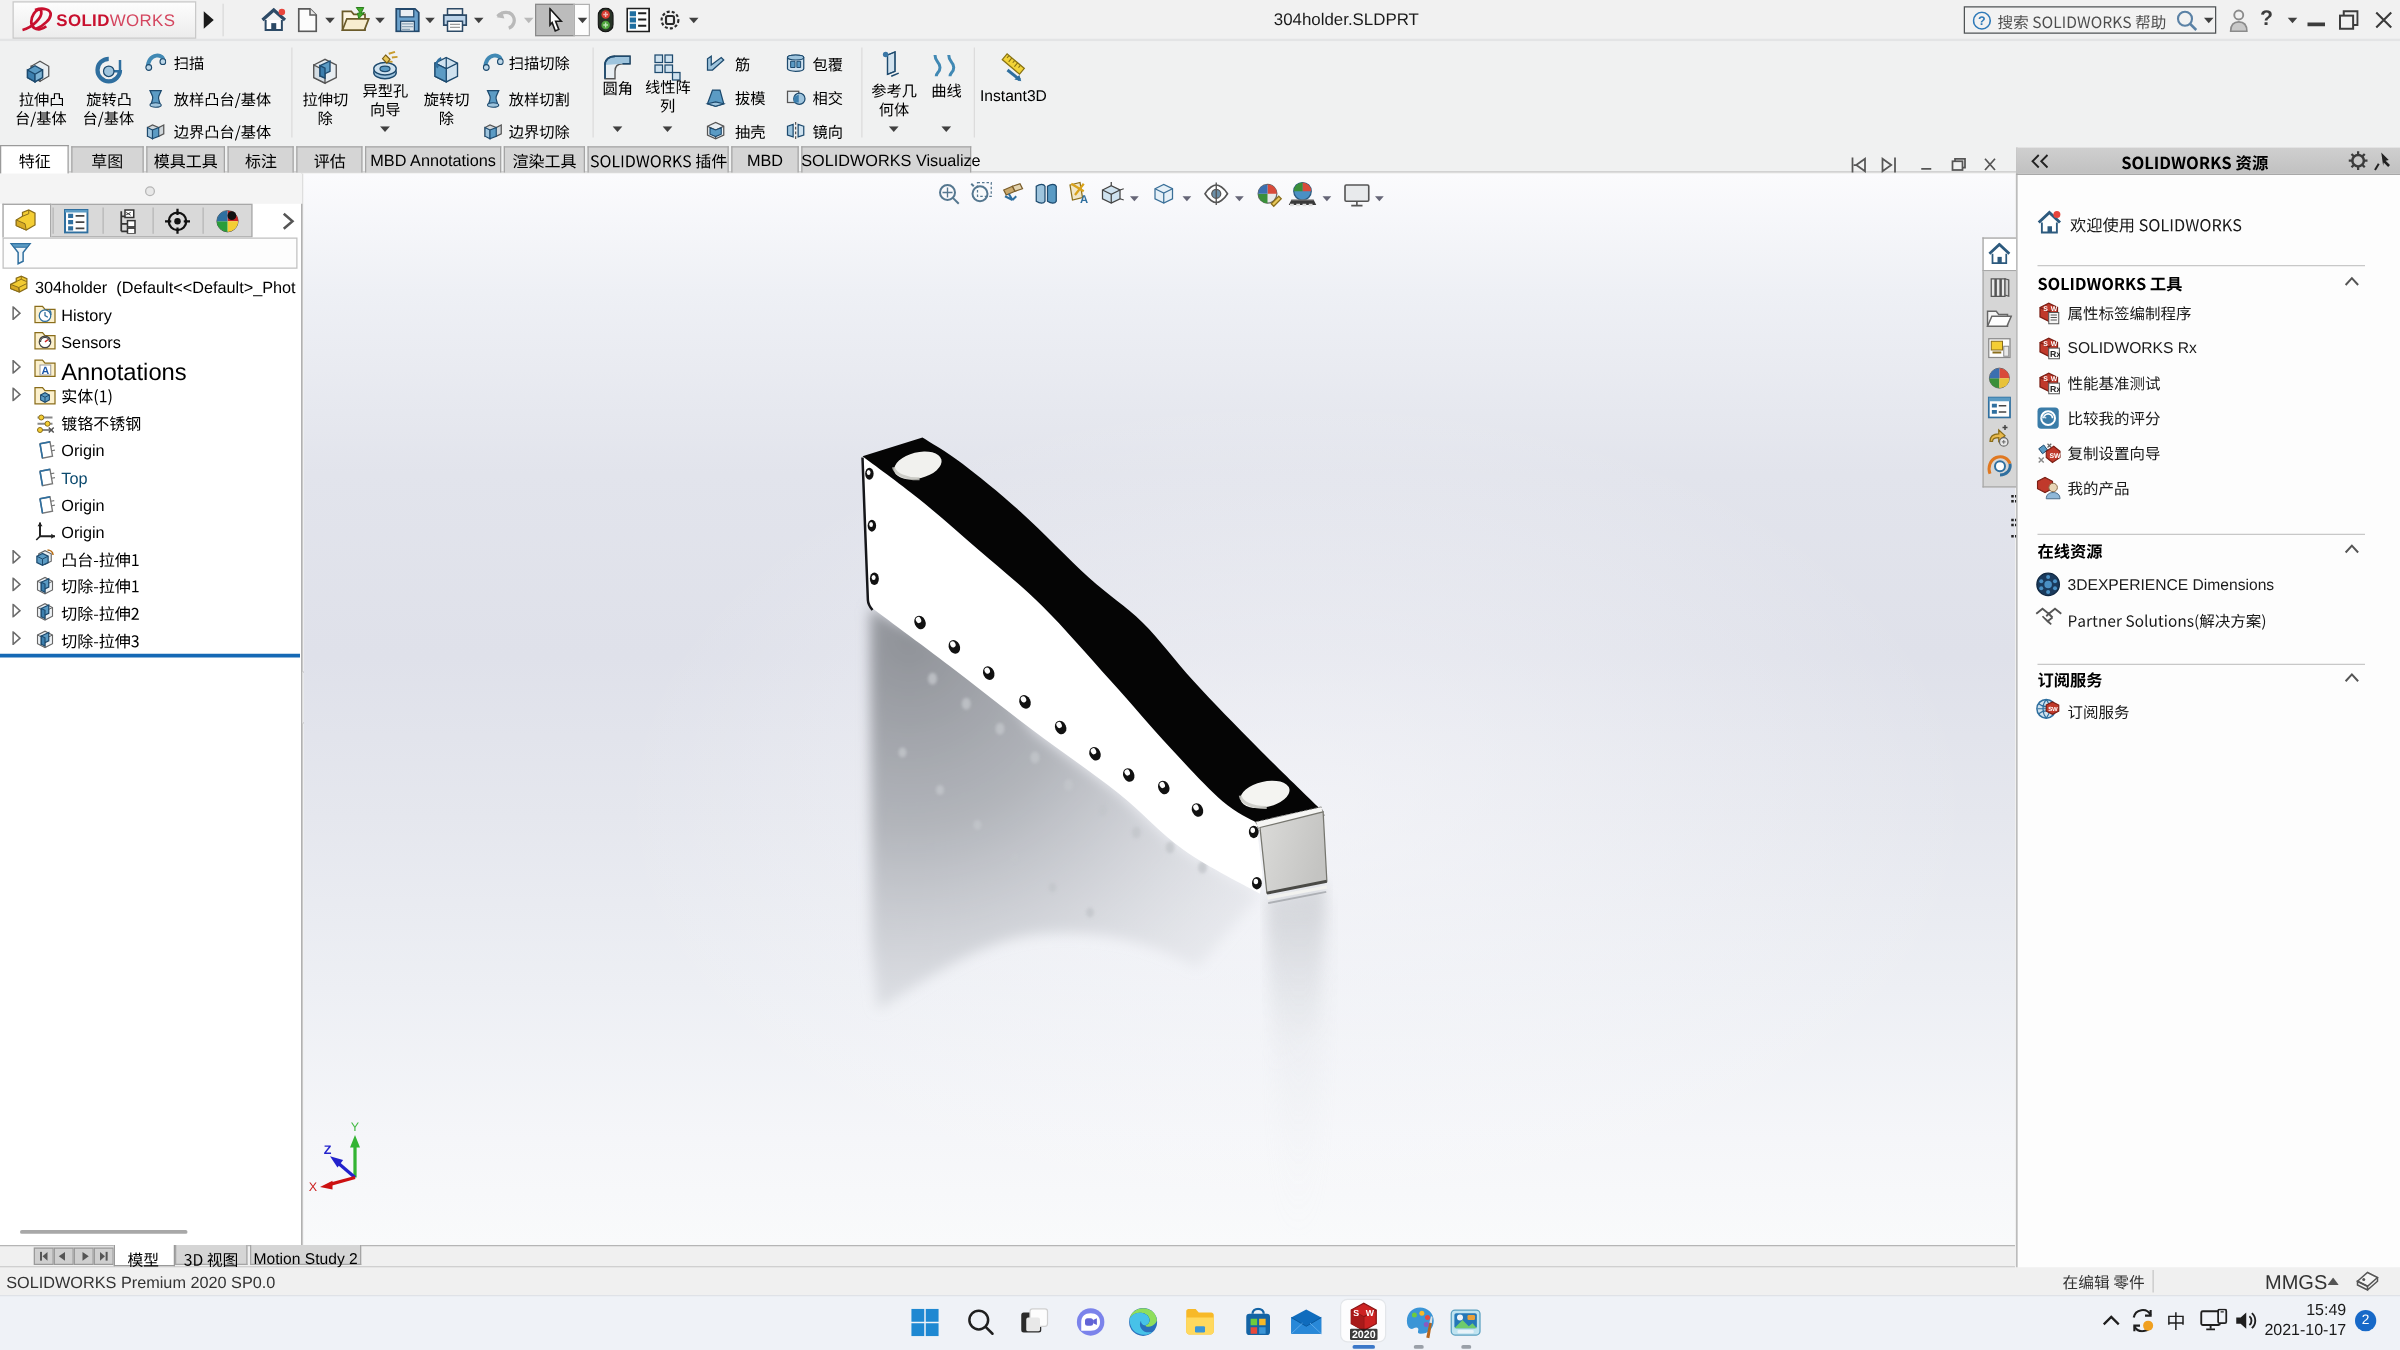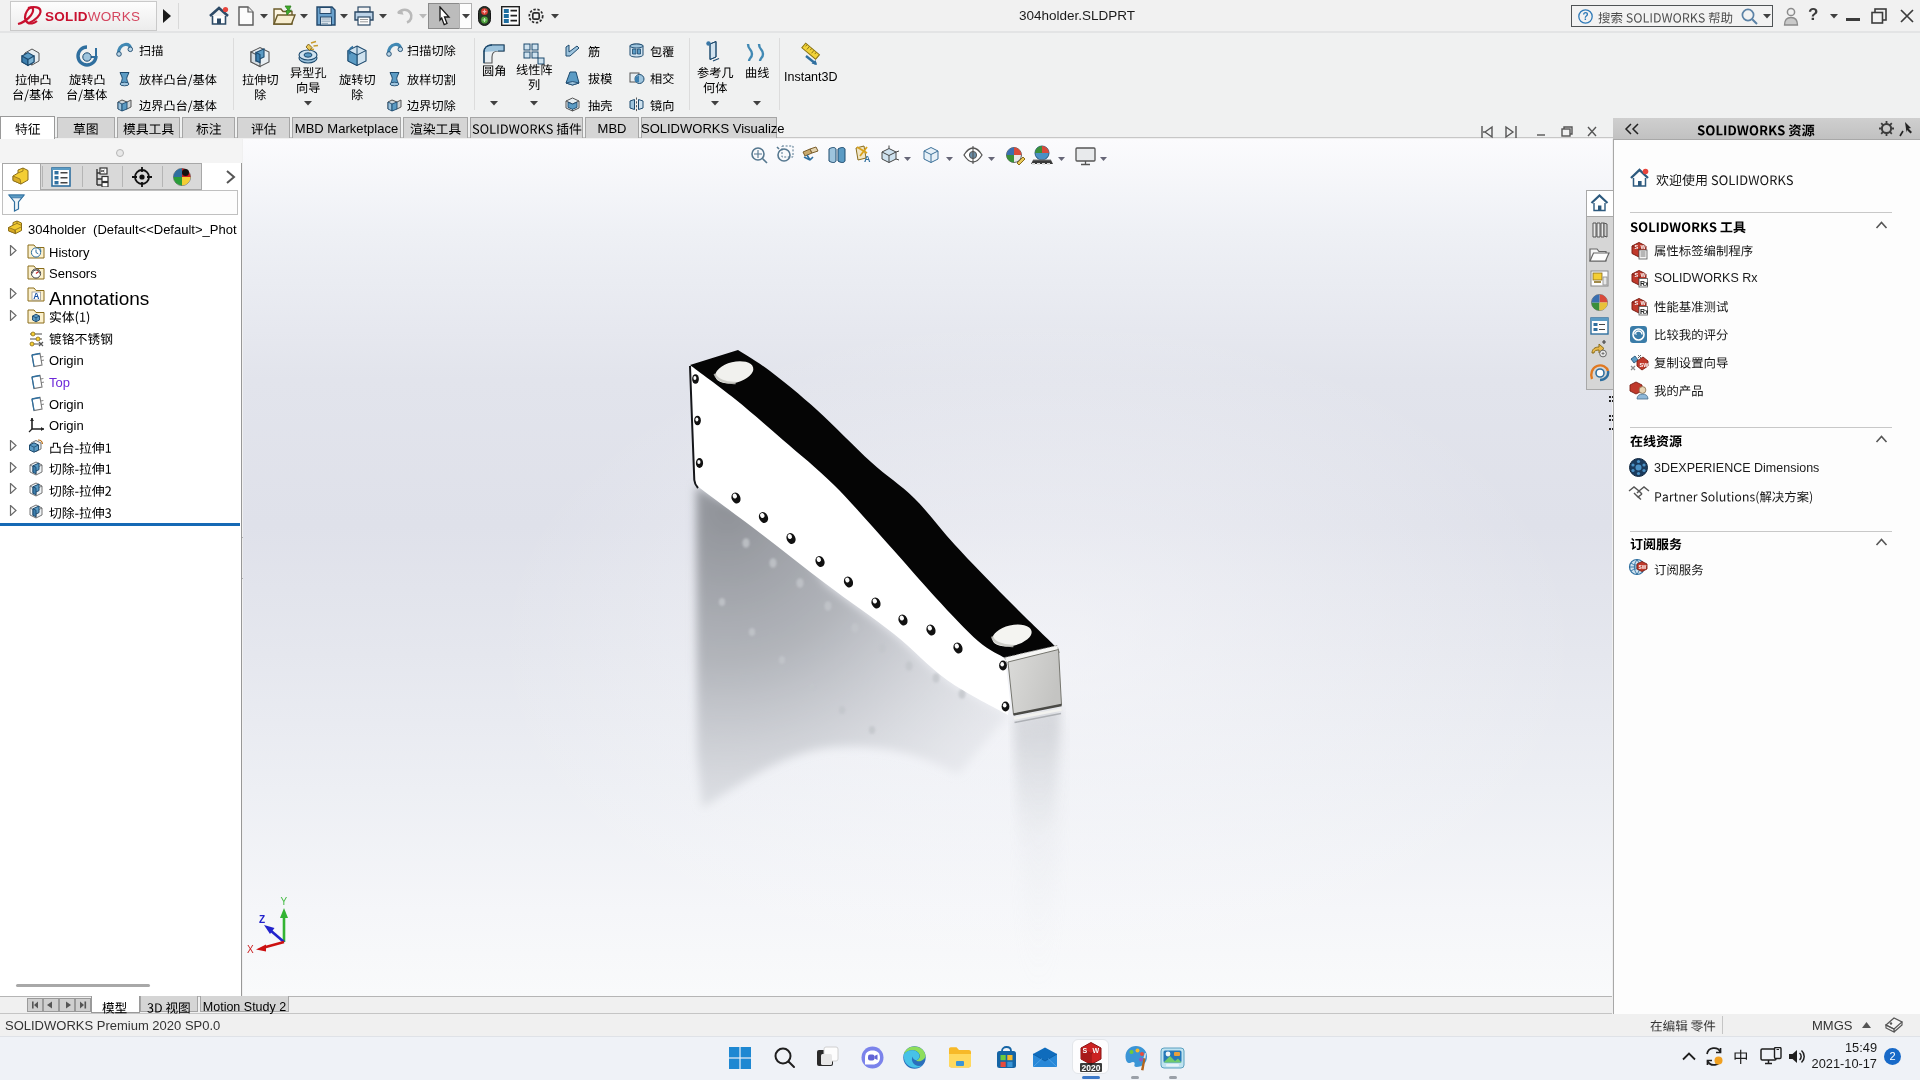--- a/index.html
+++ b/index.html
@@ -432,21 +432,21 @@
         <path transform="translate(0,13.8)" d="M6.0 -9.8V-8.9H11.5V-9.8ZM10.0 -4.2C10.6 -2.9 11.2 -1.2 11.4 -0.2L12.2 -0.5C12.0 -1.5 11.4 -3.2 10.8 -4.4ZM6.3 -4.4C6.0 -3.0 5.4 -1.7 4.7 -0.7C4.9 -0.6 5.3 -0.4 5.4 -0.2C6.1 -1.2 6.8 -2.7 7.2 -4.2ZM5.4 -6.7V-5.8H8.1V-0.2C8.1 -0.1 8.1 -0.0 7.9 0.0C7.7 0.0 7.1 0.0 6.5 -0.0C6.6 0.3 6.7 0.7 6.8 1.0C7.7 1.0 8.3 0.9 8.6 0.8C9.0 0.6 9.1 0.3 9.1 -0.2V-5.8H12.2V-6.7ZM2.6 -10.8V-8.0H0.6V-7.1H2.4C2.0 -5.6 1.1 -3.7 0.3 -2.8C0.5 -2.5 0.7 -2.1 0.8 -1.9C1.5 -2.7 2.1 -4.0 2.6 -5.4V1.0H3.5V-5.7C4.0 -5.1 4.5 -4.3 4.7 -3.9L5.3 -4.6C5.0 -5.0 3.9 -6.4 3.5 -6.8V-7.1H5.2V-8.0H3.5V-10.8Z M14.0 -9.9C14.8 -9.5 15.9 -8.9 16.4 -8.5L17.0 -9.3C16.4 -9.7 15.4 -10.2 14.5 -10.6ZM13.3 -6.4C14.1 -6.0 15.2 -5.4 15.7 -5.0L16.2 -5.8C15.7 -6.2 14.6 -6.7 13.9 -7.1ZM13.7 0.2 14.5 0.9C15.3 -0.3 16.2 -1.9 16.8 -3.3L16.2 -3.9C15.4 -2.4 14.4 -0.8 13.7 0.2ZM19.8 -10.5C20.2 -9.8 20.7 -8.9 20.9 -8.4L21.8 -8.7C21.6 -9.3 21.1 -10.2 20.7 -10.8ZM17.1 -8.3V-7.4H20.4V-4.5H17.6V-3.6H20.4V-0.3H16.7V0.6H25.1V-0.3H21.4V-3.6H24.3V-4.5H21.4V-7.4H24.8V-8.3Z" fill="#000"></path>
       </svg>
     </div>
 <div class="abs" style="left:237px;top:117px;width:53px;height:21px;background:#d5d5d5;border:1px solid #a5a5a5;border-bottom:none"></div>
 <div style="position:absolute;left:250.7px;top:120.0px">
       <svg width="25.6" height="18.6" viewBox="0 0 25.6 18.6" style="display:block;overflow:visible">
         <path transform="translate(0,13.8)" d="M10.6 -8.5C10.4 -7.5 10.0 -6.1 9.7 -5.2L10.5 -5.0C10.8 -5.8 11.2 -7.2 11.5 -8.3ZM5.0 -8.3C5.4 -7.3 5.7 -6.0 5.7 -5.1L6.6 -5.3C6.5 -6.2 6.2 -7.5 5.8 -8.5ZM1.2 -9.8C1.9 -9.1 2.8 -8.3 3.2 -7.7L3.8 -8.4C3.4 -8.9 2.5 -9.8 1.9 -10.3ZM4.6 -10.1V-9.2H7.7V-4.5H4.2V-3.5H7.7V1.0H8.7V-3.5H12.3V-4.5H8.7V-9.2H11.7V-10.1ZM0.6 -6.7V-5.8H2.3V-1.1C2.3 -0.5 2.0 -0.2 1.7 -0.1C1.9 0.1 2.1 0.5 2.2 0.8C2.4 0.5 2.7 0.3 4.8 -1.4C4.7 -1.6 4.6 -1.9 4.5 -2.2L3.2 -1.2V-6.7L2.3 -6.7Z M16.2 -10.7C15.5 -8.8 14.3 -6.8 13.0 -5.6C13.2 -5.4 13.5 -4.9 13.6 -4.6C14.0 -5.1 14.4 -5.6 14.8 -6.2V1.0H15.8V-7.6C16.3 -8.5 16.8 -9.5 17.1 -10.4ZM16.9 -7.9V-7.0H20.5V-4.4H17.7V1.0H18.6V0.5H23.3V1.0H24.3V-4.4H21.4V-7.0H25.1V-7.9H21.4V-10.8H20.5V-7.9ZM18.6 -0.4V-3.5H23.3V-0.4Z" fill="#000"></path>
       </svg>
     </div>
 <div class="abs" style="left:292px;top:117px;width:109px;height:21px;background:#d5d5d5;border:1px solid #a5a5a5;border-bottom:none"></div>
-<div class="abs" style="left:292px;top:121px;width:109px;text-align:center;font-size:13px;color:#000;white-space:nowrap">MBD Marketplace</div>
+<div class="abs" style="left:292px;top:121px;width:109px;text-align:center;font-size:13px;color:#000;white-space:nowrap">MBD Annotations</div>
 <div class="abs" style="left:403px;top:117px;width:65px;height:21px;background:#d5d5d5;border:1px solid #a5a5a5;border-bottom:none"></div>
 <div style="position:absolute;left:409.9px;top:120.0px">
       <svg width="51.2" height="18.6" viewBox="0 0 51.2 18.6" style="display:block;overflow:visible">
         <path transform="translate(0,13.8)" d="M5.2 -7.5V-6.7H10.8V-7.5ZM3.8 -0.2V0.7H12.3V-0.2ZM5.9 -3.1H10.1V-1.9H5.9ZM5.9 -5.0H10.1V-3.8H5.9ZM5.0 -5.7V-1.1H11.0V-5.7ZM1.1 -9.9C1.9 -9.5 2.8 -8.9 3.3 -8.4L3.9 -9.2C3.4 -9.6 2.5 -10.2 1.7 -10.6ZM0.5 -6.5C1.3 -6.1 2.3 -5.5 2.8 -5.1L3.3 -5.8C2.8 -6.2 1.8 -6.8 1.0 -7.2ZM0.9 0.2 1.8 0.8C2.4 -0.4 3.3 -2.0 3.9 -3.3L3.1 -3.9C2.4 -2.5 1.5 -0.8 0.9 0.2ZM7.2 -10.6C7.4 -10.2 7.6 -9.7 7.6 -9.3H4.1V-7.2H5.0V-8.5H11.1V-7.2H12.0V-9.3H8.7C8.6 -9.8 8.4 -10.3 8.2 -10.8Z M13.4 -8.2C14.1 -7.9 15.1 -7.5 15.6 -7.2L16.0 -8.0C15.5 -8.3 14.5 -8.6 13.8 -8.8ZM14.2 -10.0C15.0 -9.8 15.9 -9.4 16.4 -9.0L16.8 -9.8C16.3 -10.1 15.4 -10.4 14.6 -10.6ZM13.7 -4.9 14.4 -4.2C15.1 -5.0 15.9 -5.8 16.6 -6.6L16.0 -7.2C15.2 -6.4 14.3 -5.5 13.7 -4.9ZM18.7 -5.1V-3.7H13.5V-2.9H17.9C16.7 -1.6 14.9 -0.5 13.3 0.0C13.5 0.2 13.8 0.6 13.9 0.8C15.6 0.2 17.5 -1.1 18.7 -2.6V1.0H19.7V-2.5C20.9 -1.1 22.7 0.1 24.5 0.7C24.6 0.5 24.9 0.1 25.1 -0.1C23.4 -0.6 21.6 -1.6 20.5 -2.9H24.9V-3.7H19.7V-5.1ZM19.4 -10.8C19.4 -10.2 19.4 -9.8 19.3 -9.3H17.2V-8.5H19.2C18.8 -6.8 17.9 -5.8 16.2 -5.1C16.4 -5.0 16.8 -4.6 16.9 -4.4C18.7 -5.2 19.7 -6.5 20.1 -8.5H21.9V-6.2C21.9 -5.4 21.9 -5.2 22.1 -5.0C22.4 -4.9 22.7 -4.8 23.0 -4.8C23.1 -4.8 23.5 -4.8 23.7 -4.8C24.0 -4.8 24.3 -4.8 24.4 -4.9C24.6 -5.0 24.8 -5.1 24.9 -5.4C25.0 -5.6 25.0 -6.3 25.0 -6.8C24.8 -6.9 24.4 -7.1 24.2 -7.3C24.2 -6.7 24.2 -6.2 24.1 -6.0C24.1 -5.8 24.0 -5.7 24.0 -5.7C23.9 -5.6 23.8 -5.6 23.6 -5.6C23.5 -5.6 23.3 -5.6 23.2 -5.6C23.0 -5.6 23.0 -5.6 22.9 -5.6C22.8 -5.7 22.8 -5.8 22.8 -6.1V-9.3H20.3C20.3 -9.8 20.4 -10.3 20.4 -10.8Z M26.3 -0.9V0.0H37.8V-0.9H32.5V-8.3H37.1V-9.3H26.9V-8.3H31.4V-0.9Z M46.1 -1.1C47.6 -0.4 49.0 0.4 49.9 1.0L50.7 0.3C49.8 -0.3 48.2 -1.1 46.8 -1.8ZM42.6 -1.7C41.8 -1.0 40.2 -0.2 38.9 0.3C39.1 0.5 39.5 0.8 39.6 1.0C40.9 0.5 42.5 -0.3 43.5 -1.1ZM41.1 -10.1V-2.7H39.1V-1.8H50.6V-2.7H48.7V-10.1ZM42.0 -2.7V-3.8H47.7V-2.7ZM42.0 -7.5H47.7V-6.4H42.0ZM42.0 -8.2V-9.3H47.7V-8.2ZM42.0 -5.7H47.7V-4.6H42.0Z" fill="#000"></path>
       </svg>
     </div>
 <div class="abs" style="left:470px;top:117px;width:113px;height:21px;background:#d5d5d5;border:1px solid #a5a5a5;border-bottom:none"></div>
 <div style="position:absolute;left:471.6px;top:120.0px">
       <svg width="109.9" height="18.6" viewBox="0 0 109.9 18.6" style="display:block;overflow:visible">
         <path transform="translate(0,13.8)" d="M3.9 0.2C5.8 0.2 7.1 -1.0 7.1 -2.5C7.1 -3.9 6.2 -4.5 5.1 -5.0L3.8 -5.6C3.1 -5.9 2.3 -6.2 2.3 -7.2C2.3 -8.0 2.9 -8.5 4.0 -8.5C4.9 -8.5 5.6 -8.2 6.1 -7.6L6.8 -8.4C6.1 -9.1 5.1 -9.5 4.0 -9.5C2.3 -9.5 1.0 -8.5 1.0 -7.1C1.0 -5.7 2.1 -5.0 3.0 -4.7L4.3 -4.1C5.2 -3.7 5.9 -3.4 5.9 -2.4C5.9 -1.5 5.1 -0.9 3.9 -0.9C2.9 -0.9 2.0 -1.3 1.3 -2.0L0.6 -1.2C1.4 -0.4 2.6 0.2 3.9 0.2Z M12.4 0.2C14.7 0.2 16.4 -1.7 16.4 -4.7C16.4 -7.7 14.7 -9.5 12.4 -9.5C10.0 -9.5 8.4 -7.7 8.4 -4.7C8.4 -1.7 10.0 0.2 12.4 0.2ZM12.4 -0.9C10.7 -0.9 9.6 -2.4 9.6 -4.7C9.6 -7.1 10.7 -8.5 12.4 -8.5C14.1 -8.5 15.2 -7.1 15.2 -4.7C15.2 -2.4 14.1 -0.9 12.4 -0.9Z M18.4 0.0H23.7V-1.0H19.6V-9.4H18.4Z M25.4 0.0H26.5V-9.4H25.4Z M29.1 0.0H31.5C34.3 0.0 35.9 -1.8 35.9 -4.7C35.9 -7.7 34.3 -9.4 31.5 -9.4H29.1ZM30.3 -1.0V-8.4H31.4C33.6 -8.4 34.7 -7.1 34.7 -4.7C34.7 -2.4 33.6 -1.0 31.4 -1.0Z M39.0 0.0H40.4L41.8 -5.7C41.9 -6.4 42.1 -7.1 42.2 -7.8H42.3C42.4 -7.1 42.6 -6.4 42.7 -5.7L44.2 0.0H45.6L47.5 -9.4H46.4L45.4 -4.3C45.2 -3.3 45.0 -2.3 44.9 -1.2H44.8C44.6 -2.3 44.4 -3.3 44.1 -4.3L42.8 -9.4H41.7L40.4 -4.3C40.2 -3.3 40.0 -2.3 39.8 -1.2H39.7C39.5 -2.3 39.4 -3.3 39.2 -4.3L38.2 -9.4H37.0Z M52.6 0.2C55.0 0.2 56.6 -1.7 56.6 -4.7C56.6 -7.7 55.0 -9.5 52.6 -9.5C50.3 -9.5 48.6 -7.7 48.6 -4.7C48.6 -1.7 50.3 0.2 52.6 0.2ZM52.6 -0.9C50.9 -0.9 49.8 -2.4 49.8 -4.7C49.8 -7.1 50.9 -8.5 52.6 -8.5C54.3 -8.5 55.4 -7.1 55.4 -4.7C55.4 -2.4 54.3 -0.9 52.6 -0.9Z M59.8 -4.9V-8.4H61.4C62.9 -8.4 63.7 -8.0 63.7 -6.8C63.7 -5.5 62.9 -4.9 61.4 -4.9ZM63.8 0.0H65.1L62.8 -4.1C64.0 -4.4 64.9 -5.3 64.9 -6.8C64.9 -8.7 63.5 -9.4 61.6 -9.4H58.7V0.0H59.8V-4.0H61.5Z M66.8 0.0H68.0V-3.0L69.6 -4.9L72.4 0.0H73.7L70.3 -5.8L73.3 -9.4H71.9L68.0 -4.7H68.0V-9.4H66.8Z M77.7 0.2C79.6 0.2 80.8 -1.0 80.8 -2.5C80.8 -3.9 80.0 -4.5 78.9 -5.0L77.6 -5.6C76.9 -5.9 76.0 -6.2 76.0 -7.2C76.0 -8.0 76.7 -8.5 77.8 -8.5C78.6 -8.5 79.3 -8.2 79.9 -7.6L80.5 -8.4C79.9 -9.1 78.9 -9.5 77.8 -9.5C76.1 -9.5 74.8 -8.5 74.8 -7.1C74.8 -5.7 75.9 -5.0 76.7 -4.7L78.1 -4.1C79.0 -3.7 79.6 -3.4 79.6 -2.4C79.6 -1.5 78.9 -0.9 77.7 -0.9C76.7 -0.9 75.8 -1.3 75.1 -2.0L74.4 -1.2C75.2 -0.4 76.3 0.2 77.7 0.2Z M93.6 -3.1V-2.3H95.1V-0.5H93.1V-6.9H96.4V-7.7H93.1V-9.4C94.1 -9.5 95.1 -9.7 95.8 -9.9L95.3 -10.7C93.9 -10.2 91.4 -10.0 89.4 -9.8C89.5 -9.6 89.6 -9.3 89.7 -9.1C90.5 -9.1 91.4 -9.2 92.2 -9.3V-7.7H89.0V-6.9H92.2V-0.5H90.2V-2.3H91.7V-3.1H90.2V-4.7C90.7 -4.8 91.3 -5.0 91.7 -5.2L91.3 -6.0C90.8 -5.7 90.0 -5.4 89.3 -5.2V1.0H90.2V0.4H95.1V1.0H96.0V-5.5H93.6V-4.7H95.1V-3.1ZM86.3 -10.8V-8.2H85.0V-7.3H86.3V-4.4L84.7 -3.9L85.0 -3.0L86.3 -3.4V-0.1C86.3 0.1 86.3 0.1 86.1 0.1C86.0 0.1 85.6 0.1 85.2 0.1C85.3 0.3 85.4 0.7 85.5 1.0C86.1 1.0 86.6 0.9 86.9 0.8C87.1 0.7 87.2 0.4 87.2 -0.1V-3.7L88.6 -4.1L88.5 -5.0L87.2 -4.6V-7.3H88.5V-8.2H87.2V-10.8Z M101.1 -4.4V-3.4H104.8V1.0H105.8V-3.4H109.3V-4.4H105.8V-7.2H108.7V-8.1H105.8V-10.6H104.8V-8.1H103.1C103.2 -8.7 103.4 -9.3 103.5 -9.9L102.6 -10.1C102.3 -8.4 101.8 -6.8 101.0 -5.7C101.2 -5.6 101.7 -5.4 101.8 -5.2C102.2 -5.8 102.5 -6.5 102.8 -7.2H104.8V-4.4ZM100.5 -10.7C99.8 -8.8 98.7 -6.8 97.5 -5.6C97.6 -5.4 97.9 -4.9 98.0 -4.6C98.4 -5.1 98.8 -5.6 99.2 -6.1V1.0H100.1V-7.6C100.6 -8.5 101.0 -9.5 101.4 -10.4Z" fill="#000"></path>
@@ -568,21 +568,21 @@
 <path d="M4 3 L12 1.5 L14 13 L6 14.5 Z" fill="none" stroke="#777" stroke-width="1.1"></path>
 <path d="M4 3 L12 1.5 M4 3 L6 14.5" stroke="#2f6f9f" stroke-width="1.3"></path>
 <path d="M12.6 5 l2.8 -0.5 M13.2 8.6 l2.8 -0.5" stroke="#777" stroke-width="0.9"></path>
 </svg>
 <div class="abs" style="left:49px;top:353.19999999999993px;font-size:13px;color:#000">Origin</div>
 <svg class="abs" style="left:28px;top:373.8999999999999px" width="18" height="16" viewBox="0 0 18 16">
 <path d="M4 3 L12 1.5 L14 13 L6 14.5 Z" fill="none" stroke="#777" stroke-width="1.1"></path>
 <path d="M4 3 L12 1.5 M4 3 L6 14.5" stroke="#2f6f9f" stroke-width="1.3"></path>
 <path d="M12.6 5 l2.8 -0.5 M13.2 8.6 l2.8 -0.5" stroke="#777" stroke-width="0.9"></path>
 </svg>
-<div class="abs" style="left:49px;top:374.8999999999999px;font-size:13px;color:#6d28d9">Top</div>
+<div class="abs" style="left:49px;top:374.8999999999999px;font-size:13px;color:#0c4a6e">Top</div>
 <svg class="abs" style="left:28px;top:395.5999999999999px" width="18" height="16" viewBox="0 0 18 16">
 <path d="M4 3 L12 1.5 L14 13 L6 14.5 Z" fill="none" stroke="#777" stroke-width="1.1"></path>
 <path d="M4 3 L12 1.5 M4 3 L6 14.5" stroke="#2f6f9f" stroke-width="1.3"></path>
 <path d="M12.6 5 l2.8 -0.5 M13.2 8.6 l2.8 -0.5" stroke="#777" stroke-width="0.9"></path>
 </svg>
 <div class="abs" style="left:49px;top:396.5999999999999px;font-size:13px;color:#000">Origin</div>
 <svg class="abs" style="left:28px;top:417.2999999999999px" width="18" height="16" viewBox="0 0 18 16">
 <path d="M4 1 V12 H16" fill="none" stroke="#222" stroke-width="1.6"></path>
 <path d="M4 1 L2 4 L6 4 Z" fill="#222"></path>
       <path d="M16 12 L13 10 L13 14 Z" fill="#222"></path>
@@ -1074,21 +1074,21 @@
 <div class="abs" style="left:200px;top:996px;width:89px;height:16px;background:#d5d5d5;border:1px solid #a5a5a5;border-top:none"></div>
 <div class="abs" style="left:200px;top:1000px;width:89px;text-align:center;font-size:12.5px;color:#000;white-space:nowrap">Motion Study 2</div>
 <div style="position:absolute;left:0px;top:1014px;width:1920px;height:22px;background:#f0f0f0"></div>
 <div class="abs" style="left:5px;top:1018px;font-size:13px;color:#333">SOLIDWORKS Premium 2020 SP0.0</div>
 <div style="position:absolute;left:1650.0px;top:1017.0px">
       <svg width="65.8" height="18.3" viewBox="0 0 65.8 18.3" style="display:block;overflow:visible">
         <path transform="translate(0,13.6)" d="M4.9 -10.6C4.8 -9.9 4.5 -9.3 4.3 -8.6H0.8V-7.7H3.8C3.0 -6.1 1.9 -4.6 0.5 -3.6C0.6 -3.4 0.9 -3.0 1.0 -2.7C1.5 -3.1 2.0 -3.5 2.4 -4.0V1.0H3.4V-5.1C4.0 -5.9 4.5 -6.8 4.9 -7.7H11.8V-8.6H5.3C5.5 -9.2 5.7 -9.8 5.9 -10.3ZM7.5 -7.1V-4.6H4.7V-3.8H7.5V-0.2H4.2V0.7H11.8V-0.2H8.5V-3.8H11.3V-4.6H8.5V-7.1Z M13.1 -0.7 13.3 0.2C14.4 -0.2 15.7 -0.8 17.0 -1.3L16.8 -2.1C15.4 -1.5 14.0 -1.0 13.1 -0.7ZM13.4 -5.3C13.5 -5.4 13.8 -5.5 15.2 -5.7C14.7 -4.9 14.3 -4.2 14.1 -4.0C13.7 -3.5 13.4 -3.2 13.2 -3.1C13.3 -2.9 13.4 -2.5 13.5 -2.3C13.7 -2.4 14.1 -2.6 16.9 -3.2C16.8 -3.4 16.8 -3.8 16.8 -4.0L14.7 -3.6C15.6 -4.7 16.5 -6.1 17.2 -7.5L16.4 -8.0C16.2 -7.5 15.9 -7.0 15.7 -6.5L14.3 -6.4C15.0 -7.5 15.7 -8.9 16.2 -10.3L15.3 -10.6C14.9 -9.1 14.0 -7.4 13.7 -7.0C13.5 -6.6 13.3 -6.2 13.1 -6.2C13.2 -6.0 13.3 -5.5 13.4 -5.3ZM20.5 -4.4V-2.5H19.4V-4.4ZM21.1 -4.4H22.0V-2.5H21.1ZM18.7 -5.2V0.9H19.4V-1.8H20.5V0.6H21.1V-1.8H22.0V0.6H22.6V-1.8H23.6V0.1C23.6 0.2 23.5 0.2 23.4 0.2C23.4 0.2 23.1 0.2 22.9 0.2C23.0 0.4 23.0 0.7 23.1 0.9C23.5 0.9 23.8 0.9 24.0 0.8C24.3 0.7 24.3 0.4 24.3 0.1V-5.2L23.6 -5.2ZM22.6 -4.4H23.6V-2.5H22.6ZM20.2 -10.4C20.4 -10.1 20.6 -9.6 20.8 -9.2H17.8V-6.5C17.8 -4.5 17.7 -1.8 16.6 0.3C16.7 0.4 17.1 0.6 17.3 0.8C18.5 -1.2 18.7 -4.2 18.7 -6.3H24.2V-9.2H21.8C21.6 -9.6 21.4 -10.2 21.1 -10.7ZM18.7 -8.4H23.3V-7.1H18.7Z M32.1 -9.5H35.5V-8.2H32.1ZM31.3 -10.2V-7.5H36.4V-10.2ZM26.2 -4.2C26.3 -4.3 26.7 -4.4 27.1 -4.4H28.3V-2.5L25.7 -2.1L25.9 -1.2L28.3 -1.7V1.0H29.1V-1.8L30.6 -2.1L30.5 -2.9L29.1 -2.7V-4.4H30.3V-5.2H29.1V-7.2H28.3V-5.2H27.1C27.4 -6.1 27.8 -7.1 28.1 -8.2H30.4V-9.1H28.3C28.4 -9.5 28.5 -10.0 28.6 -10.4L27.7 -10.6C27.6 -10.1 27.5 -9.6 27.4 -9.1H25.8V-8.2H27.2C26.9 -7.2 26.6 -6.4 26.5 -6.0C26.3 -5.5 26.1 -5.1 25.9 -5.0C26.0 -4.8 26.2 -4.4 26.2 -4.2ZM35.5 -5.9V-4.9H32.3V-5.9ZM30.2 -1.0 30.4 -0.1 35.5 -0.5V1.0H36.4V-0.6L37.3 -0.7L37.3 -1.4L36.4 -1.4V-5.9H37.2V-6.7H30.5V-5.9H31.4V-1.0ZM35.5 -4.1V-3.0H32.3V-4.1ZM35.5 -2.3V-1.3L32.3 -1.1V-2.3Z M43.1 -7.3V-6.7H45.8V-7.3ZM42.8 -6.1V-5.4H45.8V-6.1ZM48.0 -6.1V-5.4H51.1V-6.1ZM48.0 -7.3V-6.7H50.8V-7.3ZM41.6 -8.6V-6.4H42.4V-8.0H46.4V-6.0H47.4V-8.0H51.4V-6.4H52.3V-8.6H47.4V-9.4H51.5V-10.1H42.3V-9.4H46.4V-8.6ZM46.0 -3.8C46.4 -3.5 46.9 -3.0 47.1 -2.7H42.8V-2.0H49.7C48.9 -1.5 47.9 -0.9 47.1 -0.6C46.3 -0.9 45.4 -1.2 44.6 -1.3L44.2 -0.7C45.9 -0.3 48.1 0.5 49.2 1.1L49.6 0.4C49.2 0.2 48.7 -0.0 48.1 -0.2C49.2 -0.8 50.5 -1.6 51.2 -2.3L50.6 -2.8L50.5 -2.7H47.3L47.8 -3.1C47.5 -3.4 47.0 -3.9 46.6 -4.2ZM47.1 -5.7C45.8 -4.7 43.2 -3.8 41.1 -3.4C41.3 -3.2 41.5 -2.9 41.6 -2.7C43.3 -3.1 45.3 -3.8 46.8 -4.6C48.2 -3.8 50.6 -3.1 52.3 -2.7C52.4 -2.9 52.7 -3.3 52.9 -3.5C51.1 -3.8 48.8 -4.4 47.5 -5.0L47.8 -5.3Z M57.2 -4.3V-3.4H60.8V1.0H61.8V-3.4H65.2V-4.3H61.8V-7.1H64.7V-8.0H61.8V-10.4H60.8V-8.0H59.1C59.3 -8.6 59.4 -9.2 59.6 -9.8L58.7 -10.0C58.4 -8.3 57.8 -6.7 57.1 -5.6C57.3 -5.5 57.7 -5.3 57.9 -5.2C58.3 -5.7 58.6 -6.4 58.8 -7.1H60.8V-4.3ZM56.6 -10.5C55.9 -8.6 54.8 -6.7 53.6 -5.5C53.8 -5.3 54.1 -4.8 54.2 -4.6C54.6 -5.0 54.9 -5.5 55.3 -6.0V1.0H56.2V-7.5C56.7 -8.4 57.1 -9.3 57.5 -10.3Z" fill="#333"></path>
       </svg>
     </div>
 <div style="position:absolute;left:1722px;top:1016px;width:1px;height:18px;background:#c5c5c5"></div>
-<div class="abs" style="left:1812px;top:1018px;font-size:13px;color:#333">MMGS</div>
+<div class="abs" style="left:1812px;top:1018px;font-size:16px;color:#333">MMGS</div>
 <svg class="abs" style="left:1862px;top:1022px" width="9" height="6">
       <path d="M0 6 L4.5 0 L9 6 Z" fill="#555"></path>
     </svg>
 <svg class="abs" style="left:1884px;top:1016px" width="20" height="18" viewBox="0 0 20 18">
 <path d="M2 9 L10 2 L18 6 L10 13 Z" fill="#f5f5f5" stroke="#555" stroke-width="1.2"></path>
 <path d="M10 13 L10 16 L2 12 L2 9 L10 13 M18 6 L18 9 L10 16" fill="none" stroke="#555" stroke-width="1.2"></path>
 <circle cx="7" cy="7.5" r="1.2" fill="#555"></circle>
     </svg>
 <div style="position:absolute;left:0px;top:1036px;width:1920px;height:44px;background:#eff2f7;border-top:1px solid #dfe2e7"></div>
 <svg class="abs" style="left:729px;top:1047px" width="22" height="22" viewBox="0 0 22 22">

